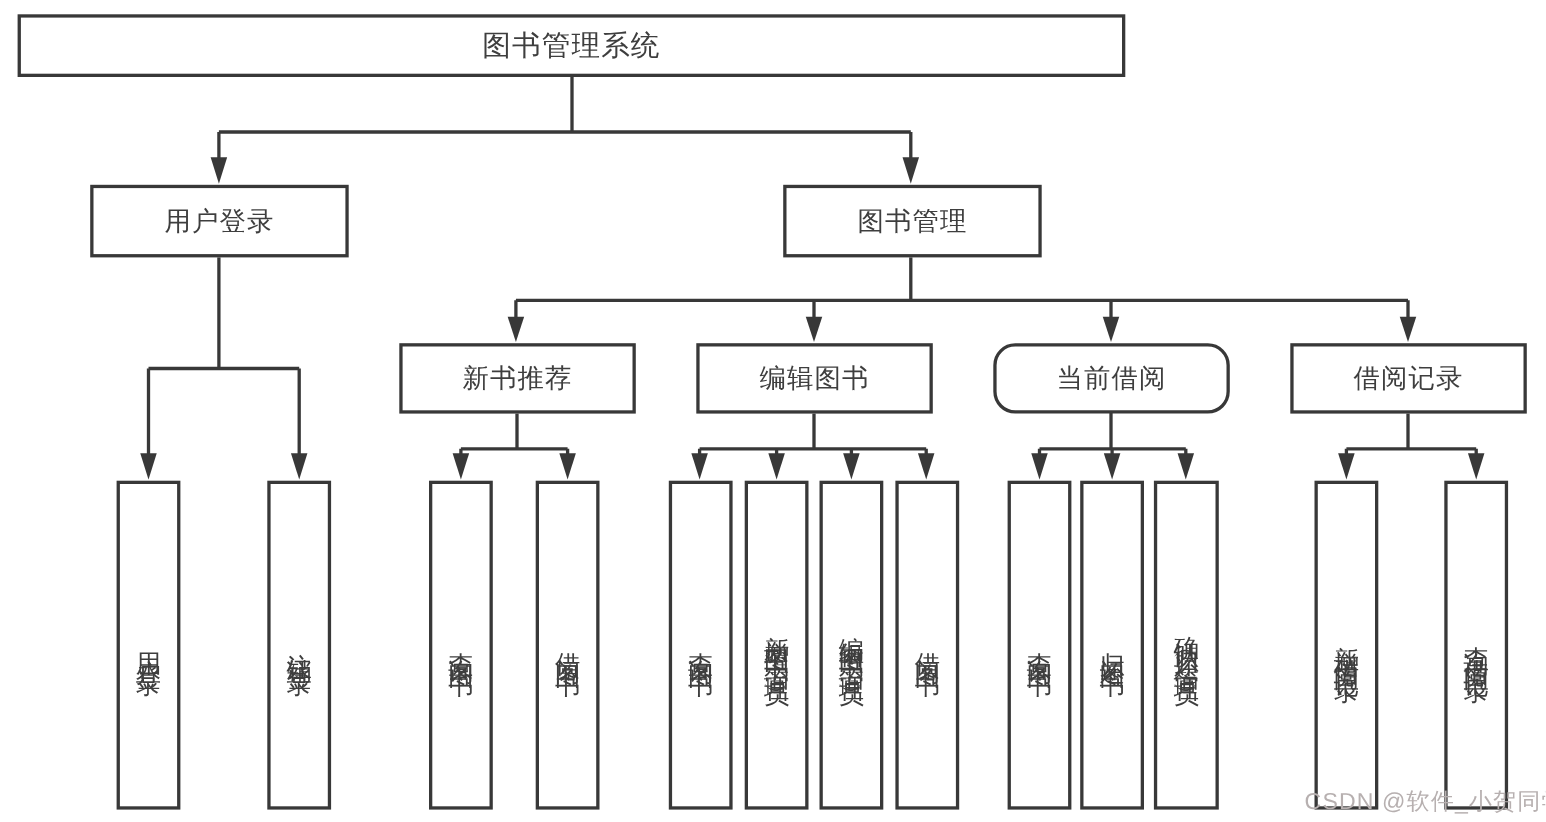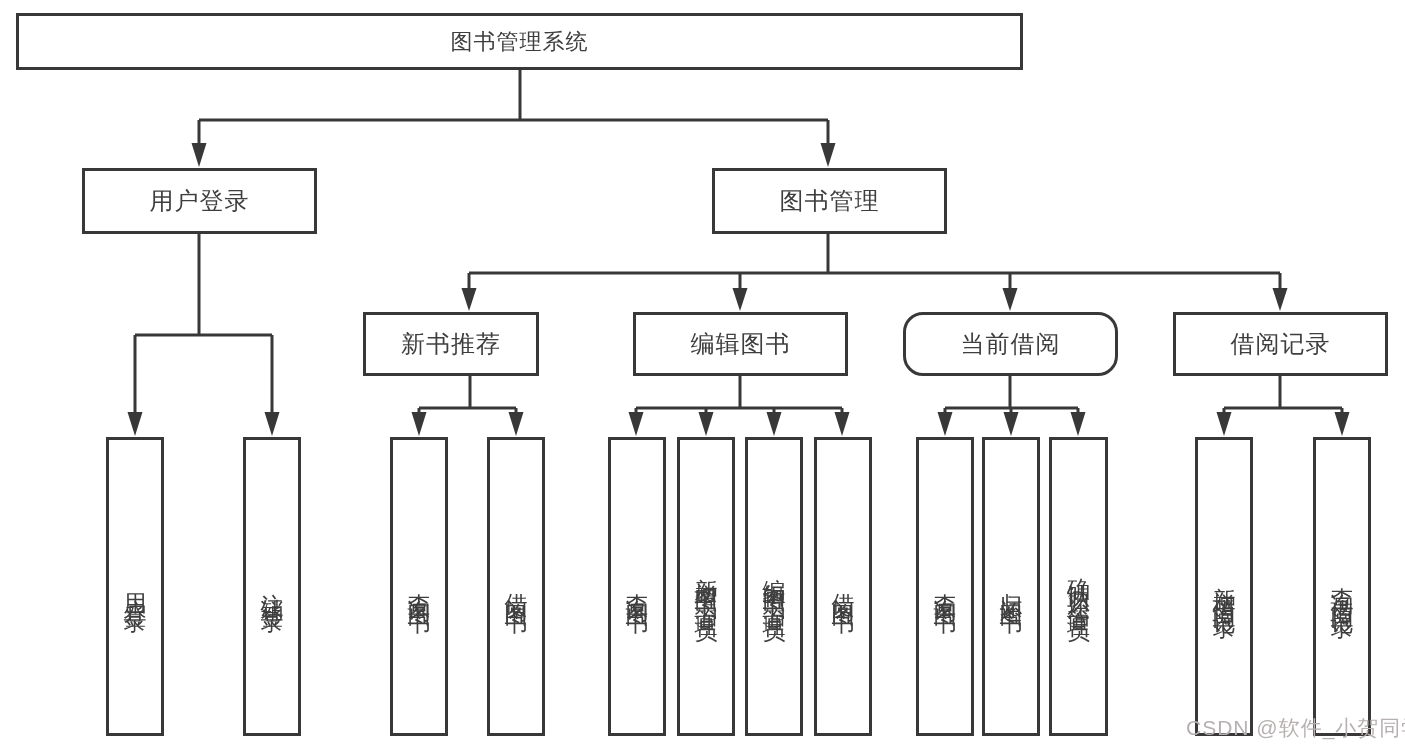--- a/index.html
+++ b/index.html
@@ -26,36 +26,36 @@
     align-items: center;
     justify-content: center;
     color: #3e3e3e;
   }
   .hnode span {
     font-size: 24px;
     letter-spacing: 1px;
     white-space: nowrap;
     color: #3e3e3e;
   }
-  .root-node span { font-size: 22px; }
+  .root-node span { font-size: 26px; }
   .vnode span {
     writing-mode: vertical-lr;
     text-orientation: mixed;
     font-size: 23px;
     letter-spacing: 6px;
     line-height: 1;
     color: #3e3e3e;
   }
   
   .pos-root { left: 16px;  top: 13px;  width: 1007px; height: 57px; }
   
   .pos-l2-a { left: 82px;  top: 168px; width: 235px; height: 66px; }
   .pos-l2-b { left: 712px; top: 168px; width: 235px; height: 66px; }
   
-  .pos-l3-a { left: 363px;  top: 312px; width: 176px; height: 64px; }
+  .pos-l3-a { left: 363px;  top: 312px; width: 215px; height: 64px; }
   .pos-l3-b { left: 633px;  top: 312px; width: 215px; height: 64px; }
   .pos-l3-c { left: 903px;  top: 312px; width: 215px; height: 64px; border-radius: 20px; }
   .pos-l3-d { left: 1173px; top: 312px; width: 215px; height: 64px; }
   
   .vnode { top: 437px; width: 58px; height: 299px; }
   .pos-g1-1 { left: 106px; }
   .pos-g1-2 { left: 243px; }
   .pos-g2-1 { left: 390px; }
   .pos-g2-2 { left: 487px; }
   .pos-g3-1 { left: 608px; }

